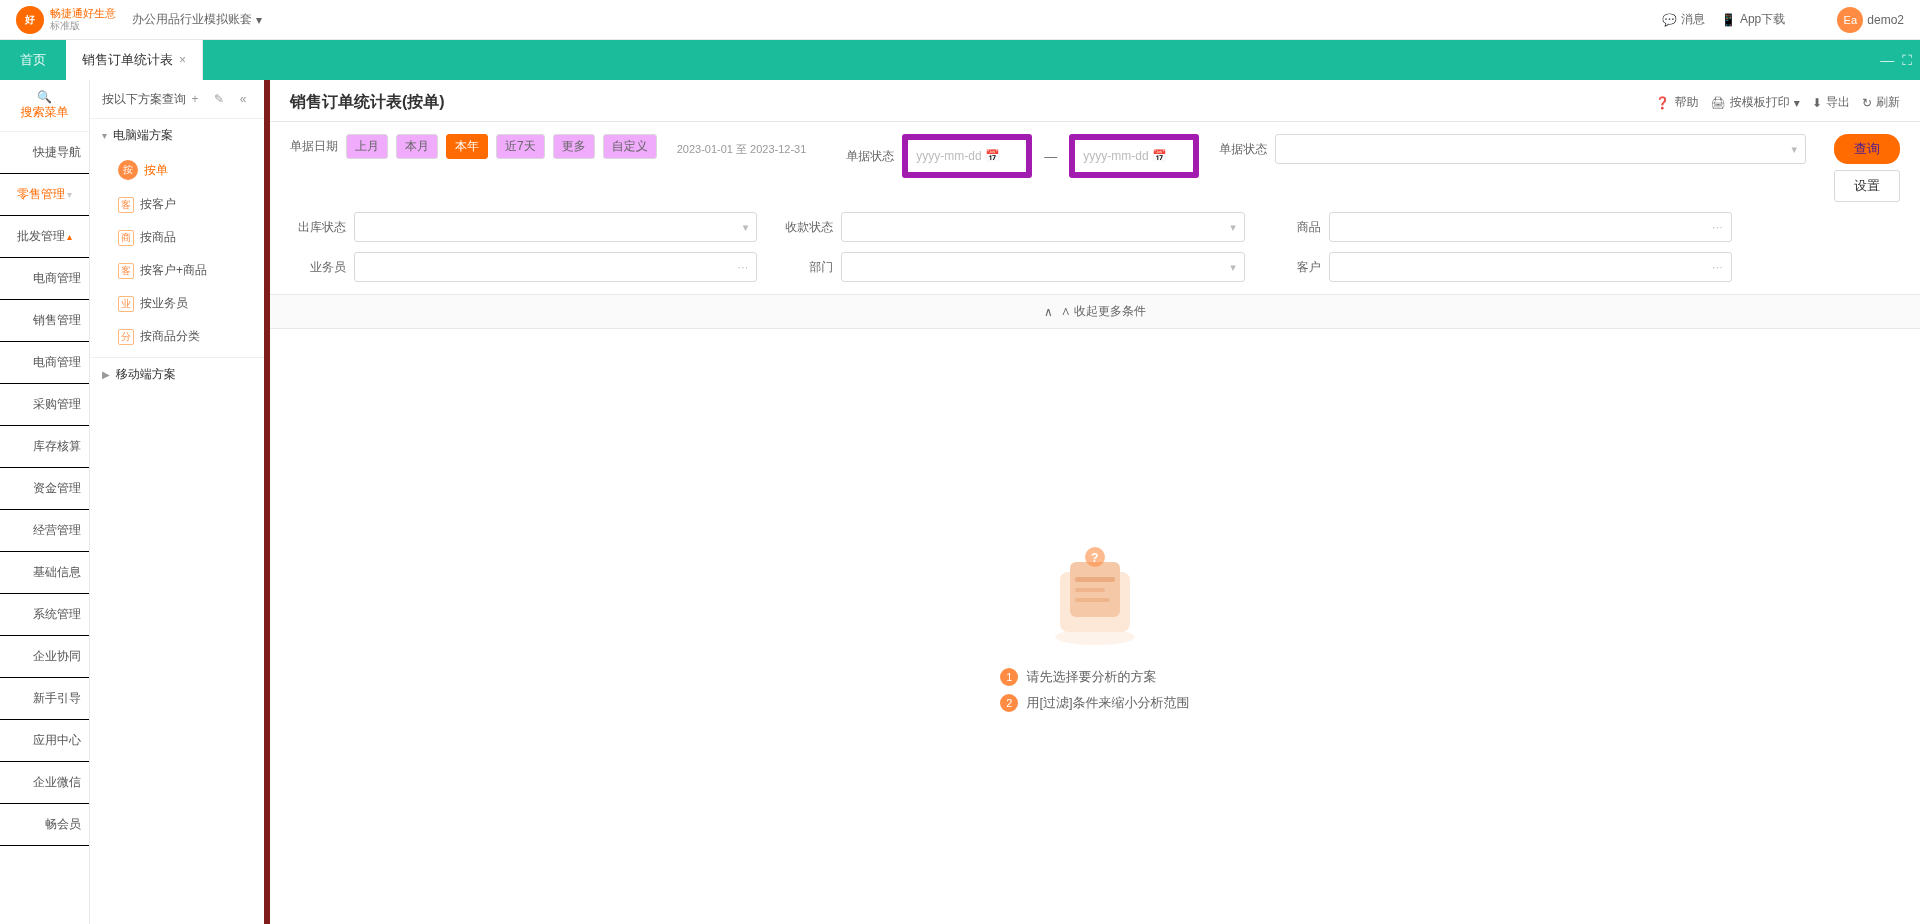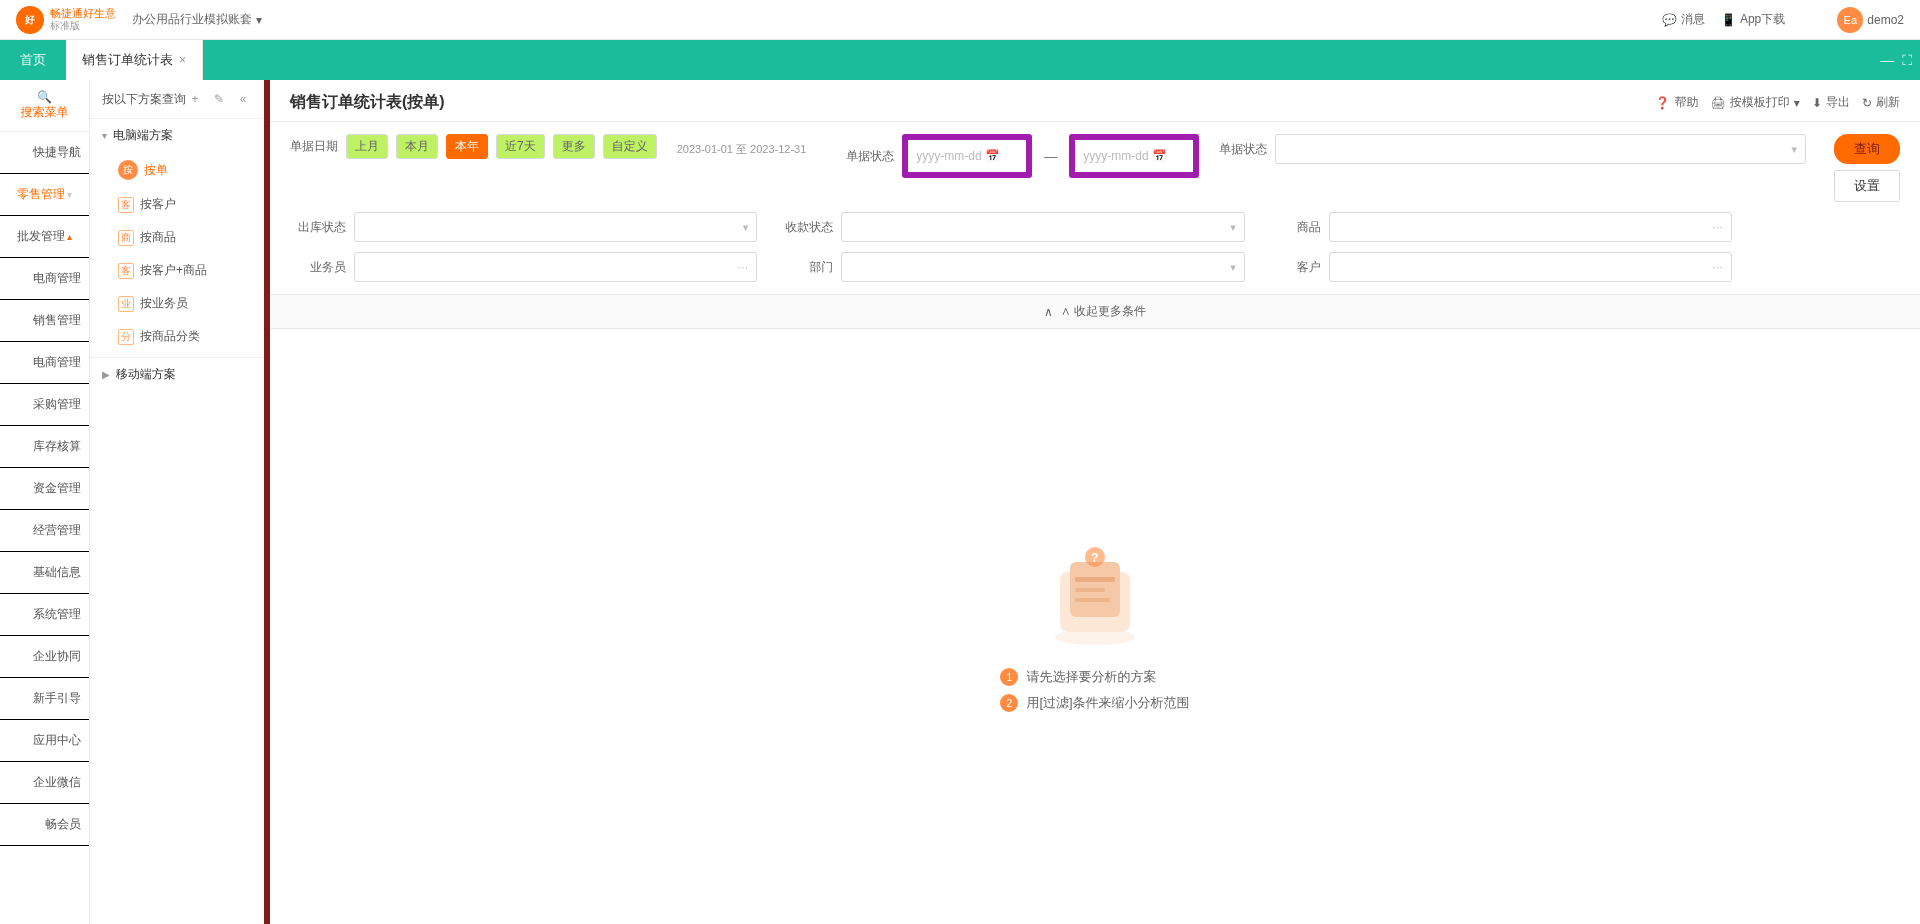--- a/index.html
+++ b/index.html
@@ -55,35 +55,35 @@
 
     
     .page-header { padding: 12px 20px 8px; display: flex; align-items: center; justify-content: space-between; background: #fff; border-bottom: 1px solid #e8e8e8; flex-shrink: 0; }
     .page-title { font-size: 16px; font-weight: 600; color: #333; }
     .page-actions { display: flex; align-items: center; gap: 12px; }
     .page-action-btn { display: flex; align-items: center; gap: 4px; font-size: 12px; color: #666; cursor: pointer; }
 
     
     .filter-section { background: #fff; padding: 12px 20px; border-bottom: 1px solid #e8e8e8; flex-shrink: 0; }
     .date-filter { display: flex; align-items: center; gap: 8px; }
-    .date-btn { padding: 3px 8px; border-radius: 3px; font-size: 12px; cursor: pointer; border: 1px solid #d9d9d9; color: #666; background: #bef264; }
+    .date-btn { padding: 3px 8px; border-radius: 3px; font-size: 12px; cursor: pointer; border: 1px solid #d9d9d9; color: #666; background: #f0abfc; }
     .date-btn.active { background: #ff6b00; color: #fff; border-color: #ff6b00; }
     .date-input-box { height: 30px; border: 6px solid #a21caf; border-radius: 3px; padding: 16px 8px; font-size: 12px; color: #bbb; background: #fff; display: flex; align-items: center; gap: 4px; cursor: pointer; min-width: 130px; }
     .date-dash { color: #666; margin: 0 4px; }
 
     
     .collapse-bar { display: flex; justify-content: center; padding: 8px; background: #fafafa; border-bottom: 1px solid #e8e8e8; cursor: pointer; }
     .collapse-text { font-size: 12px; color: #666; display: flex; align-items: center; gap: 4px; }
 
     
     .empty-state { flex: 1; display: flex; flex-direction: column; align-items: center; justify-content: center; gap: 16px; background: #fff; }
     .empty-tips { display: flex; flex-direction: column; gap: 8px; }
     .empty-tip-item { display: flex; align-items: center; gap: 8px; font-size: 13px; color: #666; }
     .empty-tip-num { width: 18px; height: 18px; border-radius: 50%; background: #ff8c42; color: #fff; font-size: 11px; display: flex; align-items: center; justify-content: center; flex-shrink: 0; }
-    .btn-query { background: #ff6b00; color: #7f1d1d; border: none; padding: 6px 20px; border-radius: 14px; cursor: pointer; font-size: 13px; }
+    .btn-query { background: #ff6b00; color: #4c1d95; border: none; padding: 6px 20px; border-radius: 14px; cursor: pointer; font-size: 13px; }
     .btn-setting { background: #fff; color: #333; border: 1px solid #d9d9d9; padding: 6px 16px; border-radius: 3px; cursor: pointer; font-size: 13px; }
   </style>
 </head>
 <body>
 
 <div class="top-bar">
   <div class="top-bar-left">
     <div class="logo-area">
       <div class="logo-icon">好</div>
       <div class="logo-text">

